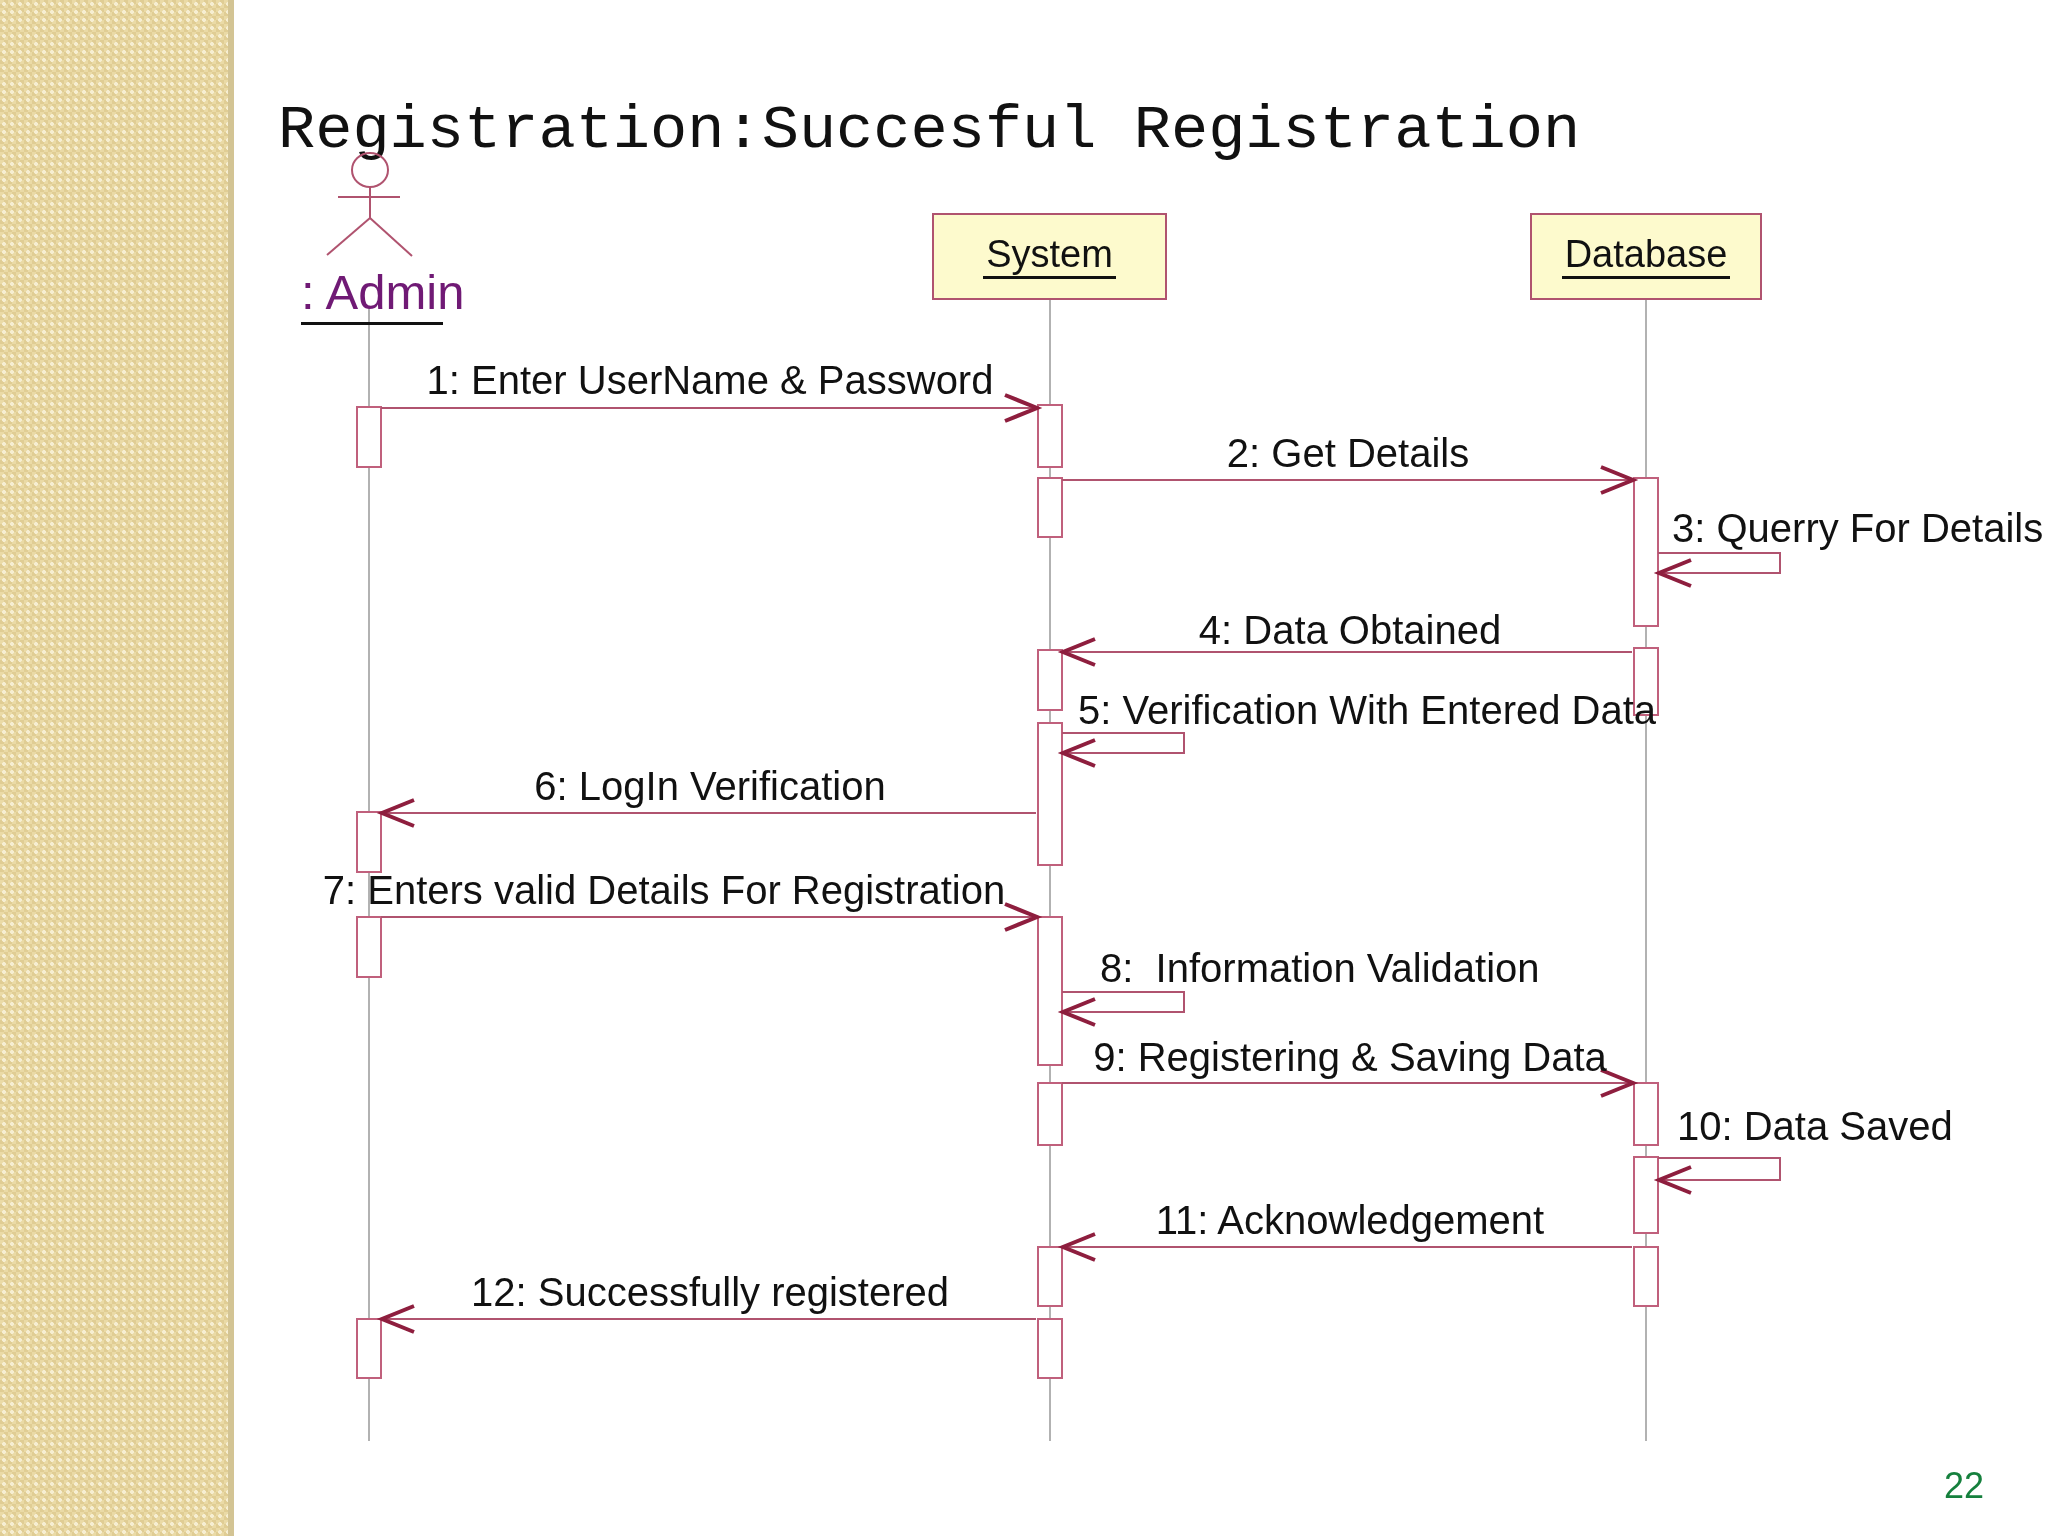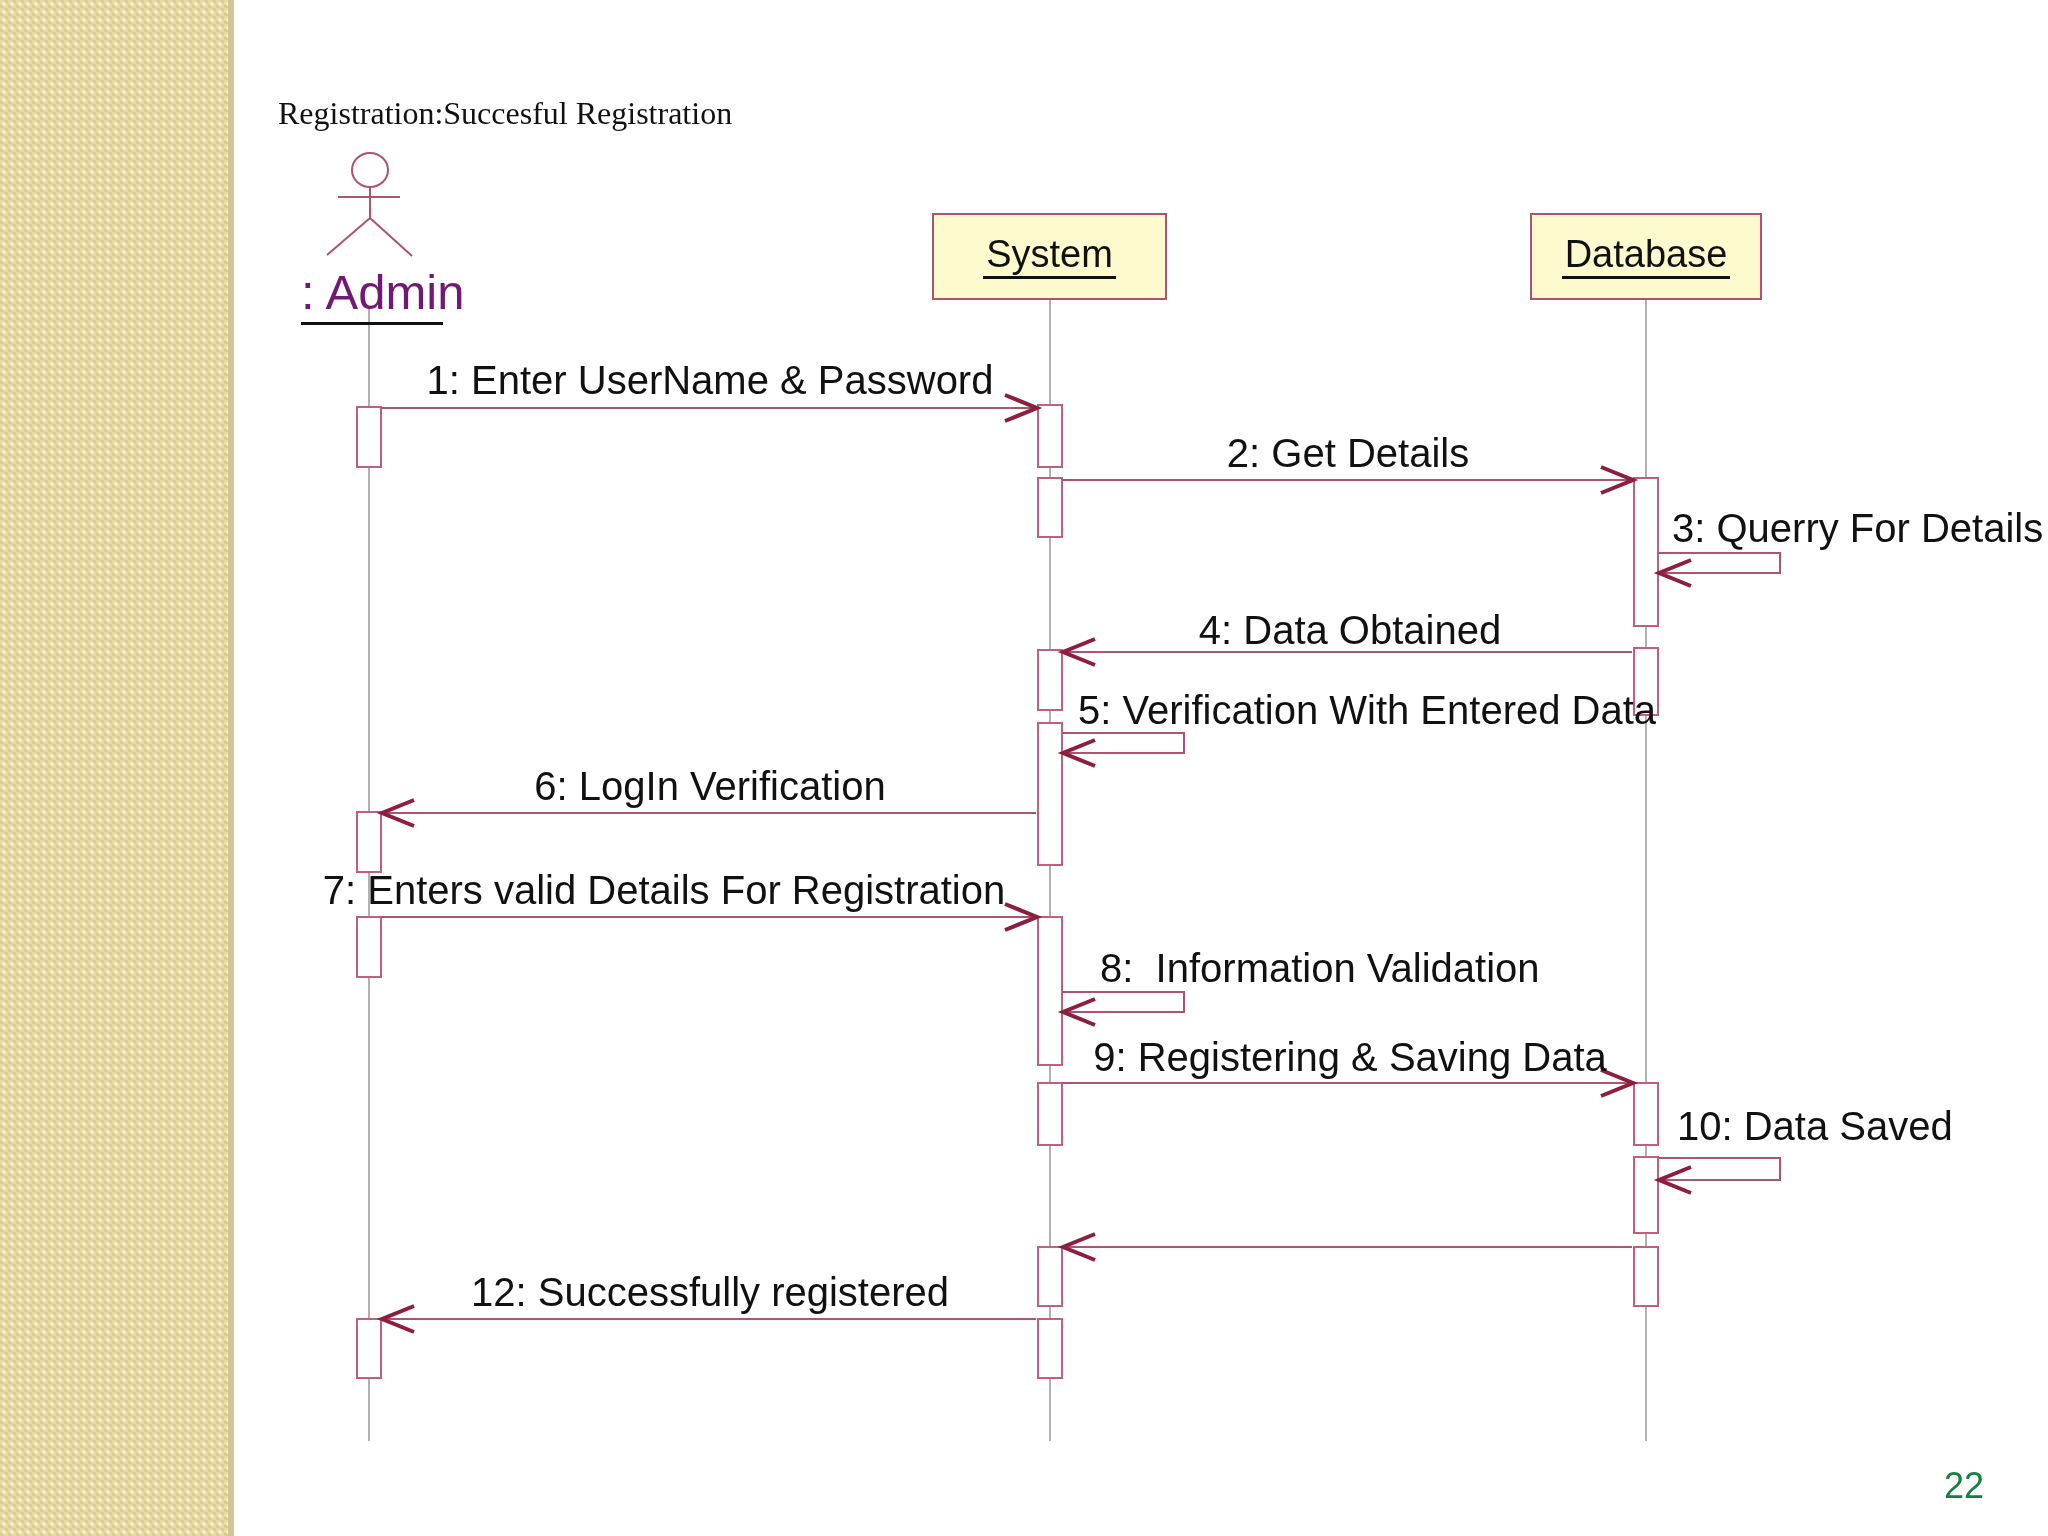--- a/index.html
+++ b/index.html
@@ -14,21 +14,21 @@
     background-image:
       radial-gradient(circle at 4px 4px, #f6eed2 1.6px, rgba(0,0,0,0) 2.2px),
       linear-gradient(45deg,#e0cd94 25%,rgba(0,0,0,0) 25% 75%,#e0cd94 75%),
       linear-gradient(45deg,#e0cd94 25%,rgba(0,0,0,0) 25% 75%,#e0cd94 75%);
     background-size:8px 8px, 8px 8px, 8px 8px;
     background-position:0 0, 0 0, 4px 4px;
     border-right:6px solid #d3c494;
   }
   .title{
     position:absolute; left:278px; top:95px;
-    font-family:Liberation Serif, serif; font-size:32px; line-height:1.15;
+    font-family:Liberation Mono, monospace; font-size:62px; line-height:1.15;
     color:#111;
   }
   .gfx{ position:absolute; left:0; top:0; }
   .obj-box{
     position:absolute; height:87px; box-sizing:border-box;
     background:#fdfacd; border:2px solid #b0536f;
     display:flex; align-items:center; justify-content:center;
   }
   .obj-box.system{ left:932px; top:213px; width:235px; }
   .obj-box.database{ left:1530px; top:213px; width:232px; }
@@ -172,17 +172,18 @@
   <div class="msg-label center" style="left:710px;  top:357px;">1: Enter UserName &amp; Password</div>
   <div class="msg-label center" style="left:1348px; top:430px;">2: Get Details</div>
   <div class="msg-label" style="left:1672px; top:505px;">3: Querry For Details</div>
   <div class="msg-label center" style="left:1350px; top:607px;">4: Data Obtained</div>
   <div class="msg-label" style="left:1078px; top:687px;">5: Verification With Entered Data</div>
   <div class="msg-label center" style="left:710px;  top:763px;">6: LogIn Verification</div>
   <div class="msg-label center" style="left:664px;  top:867px;">7: Enters valid Details For Registration</div>
   <div class="msg-label" style="left:1100px; top:945px;">8:  Information Validation</div>
   <div class="msg-label center" style="left:1350px; top:1034px;">9: Registering &amp; Saving Data</div>
   <div class="msg-label" style="left:1677px; top:1103px;">10: Data Saved</div>
+  <div class="msg-label center" style="left:1350px; top:1197px;">11: Acknowledgement</div>
   <div class="msg-label center" style="left:710px;  top:1269px;">12: Successfully registered</div>
 
   <div class="page-number">22</div>
 
 </div>
 
 </body></html>

